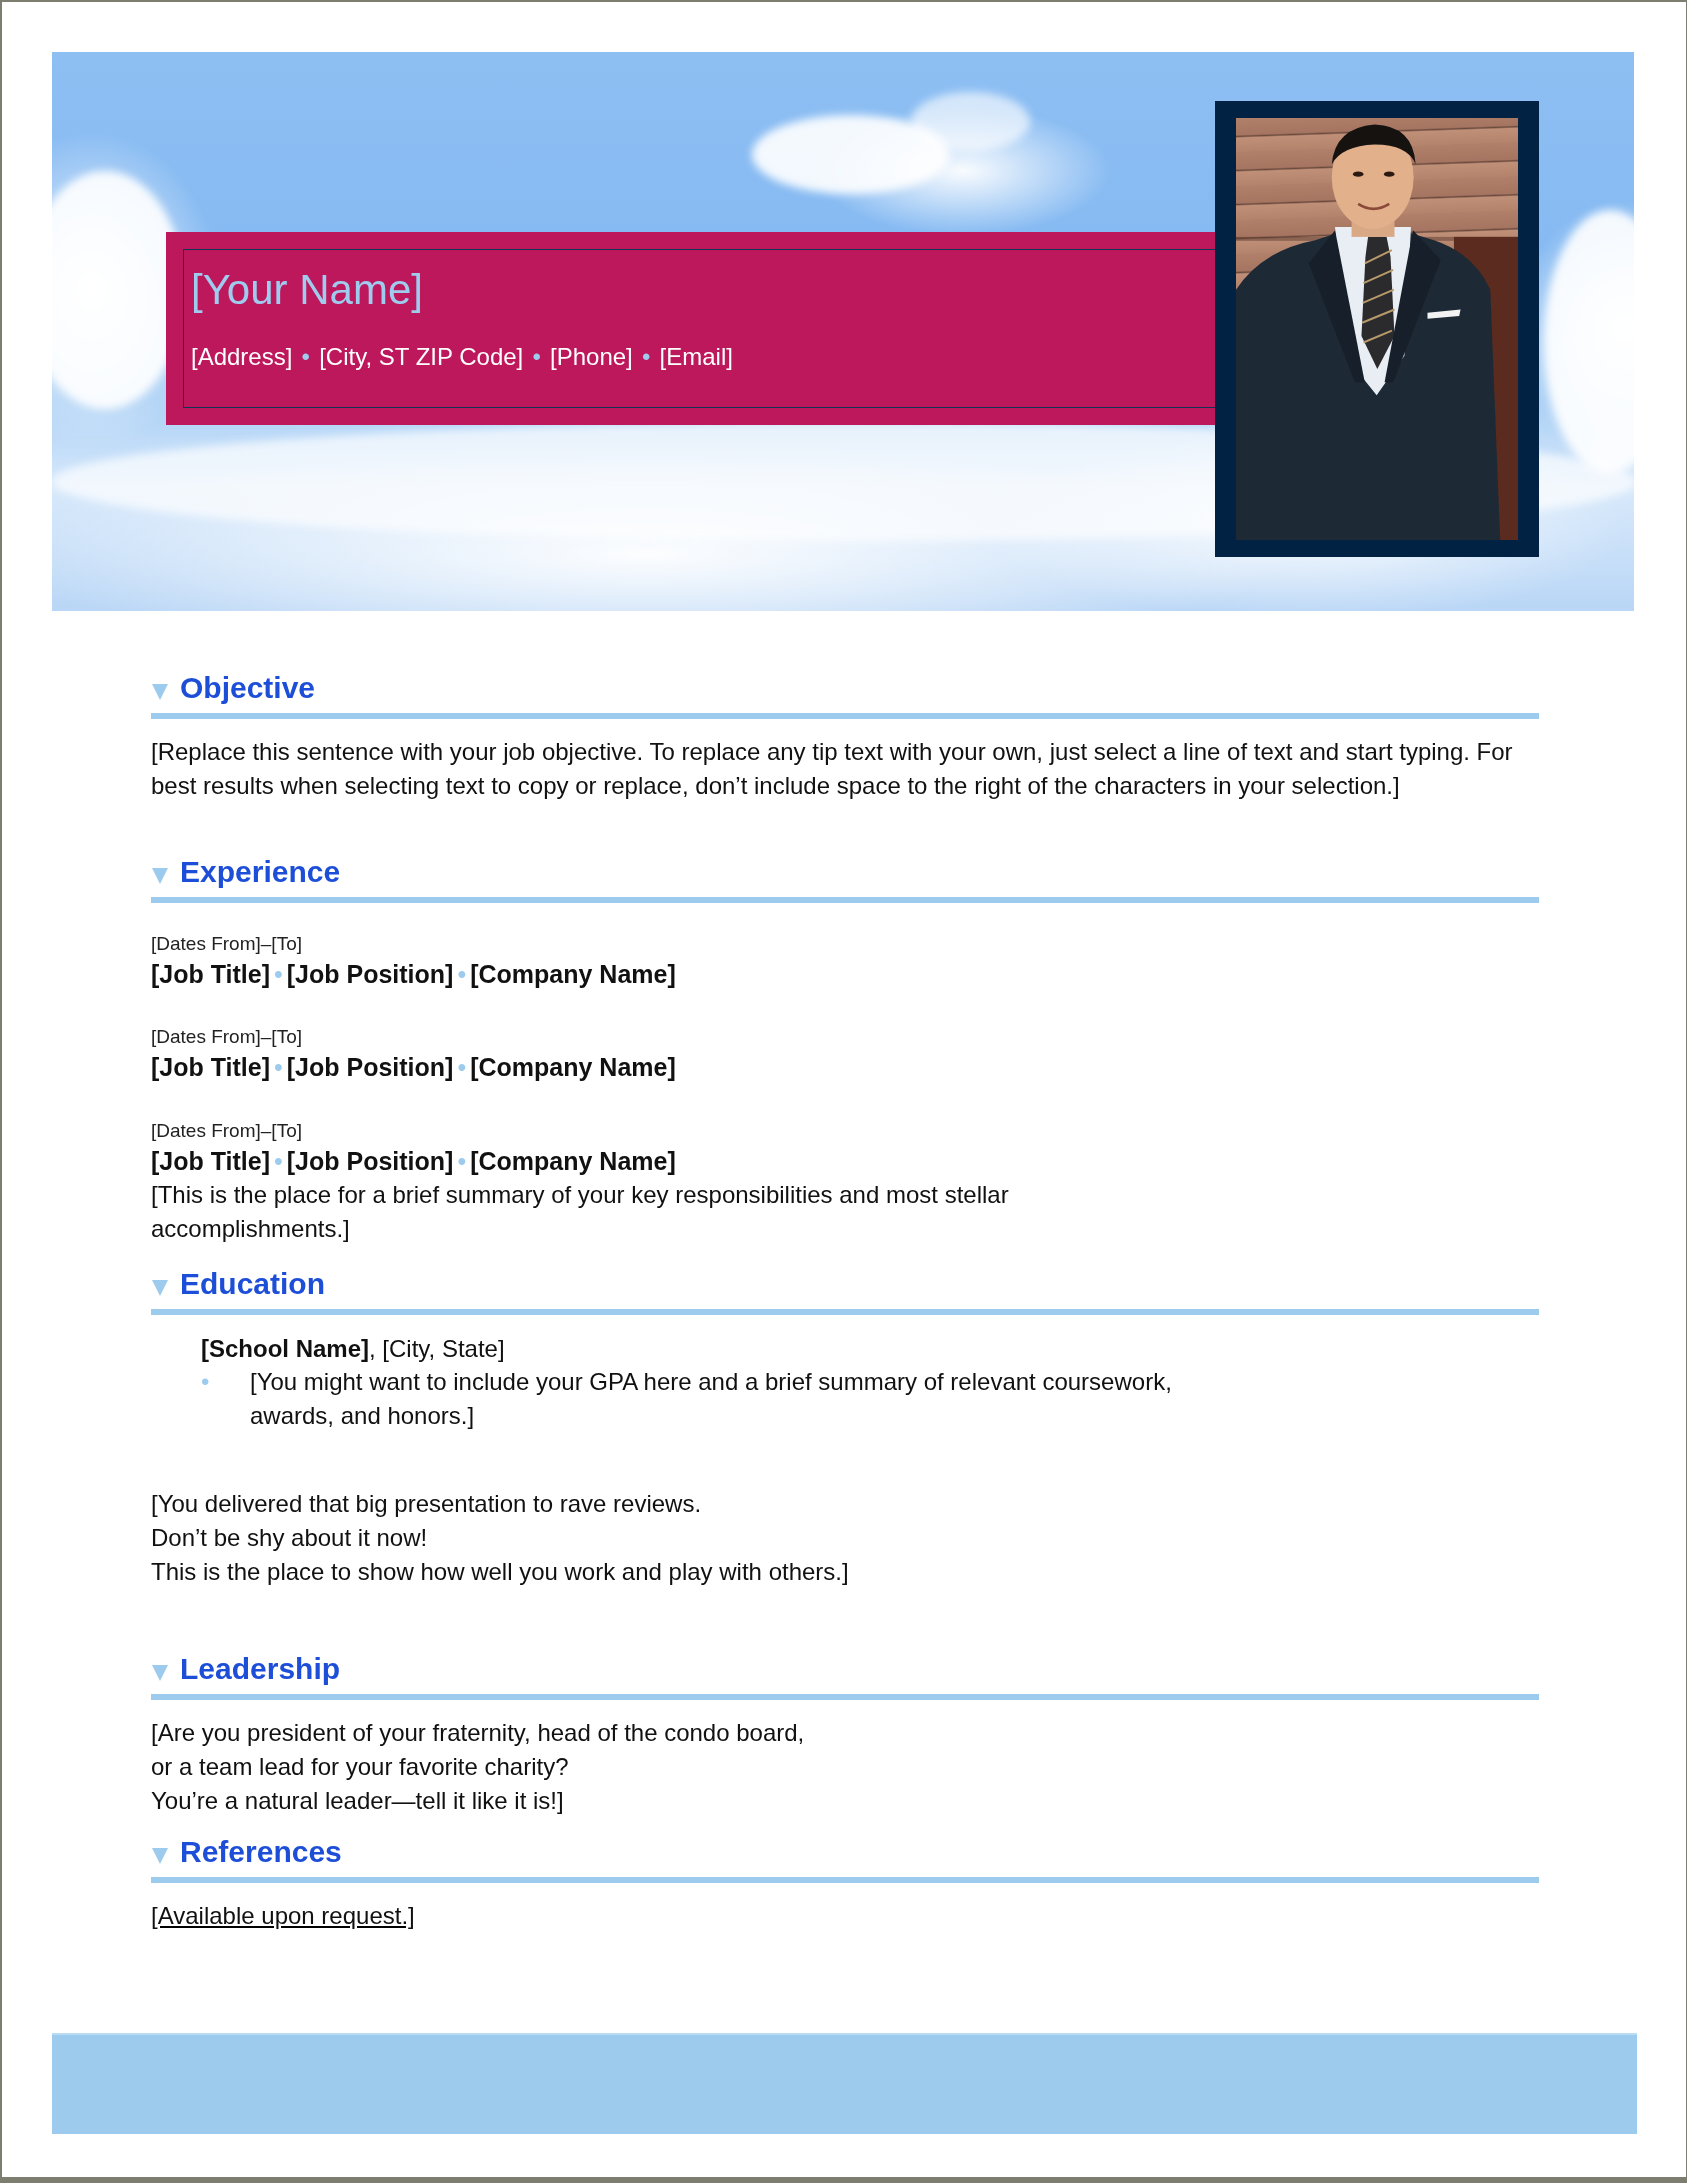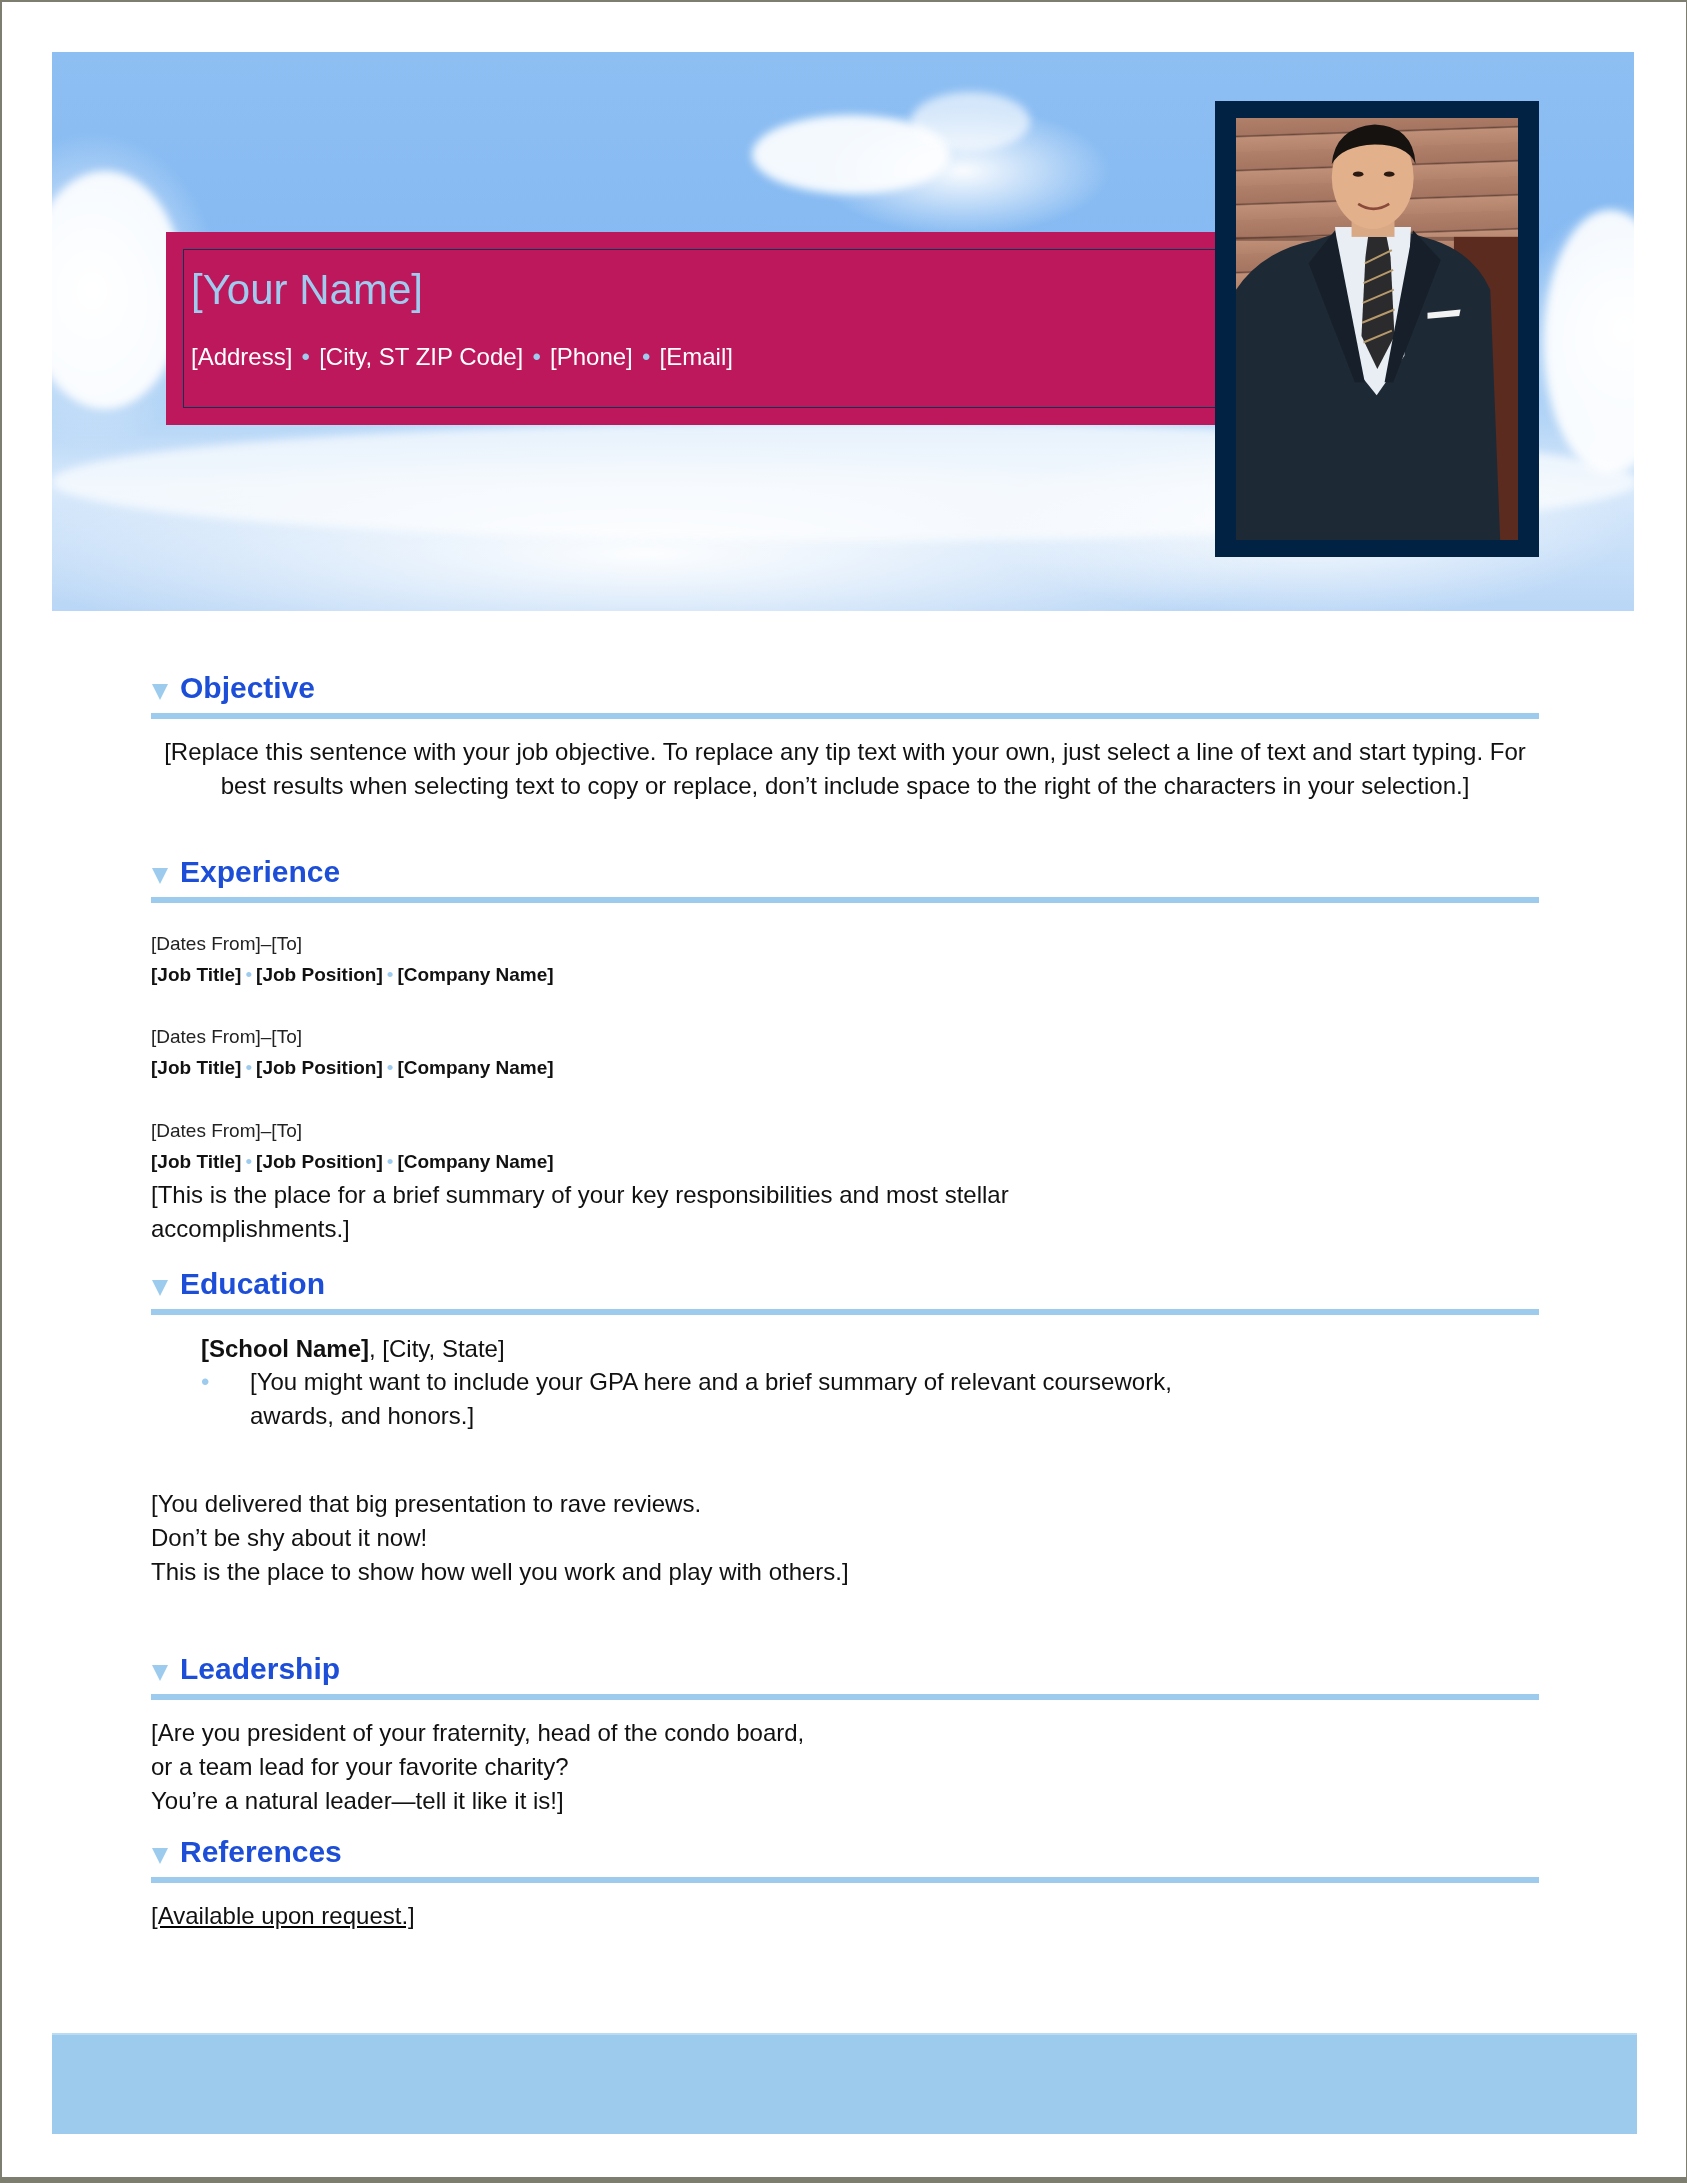--- a/index.html
+++ b/index.html
@@ -63,21 +63,21 @@
       border-left: 8.6px solid transparent; border-right: 8.6px solid transparent;
       border-top: 16px solid #9ccbee;
     }
     .sec-title {
       position: absolute; left: 29px; top: 4px;
       font-size: 30px; font-weight: bold; color: #1d4ed8;
     }
     .sec-rule { position: absolute; left: 0; top: 46px; width: 1388px; height: 6px; background: #9ccbee; }
     .body-text { font-size: 24px; line-height: 34px; color: #111; }
     .dates { font-size: 19px; color: #222; line-height: 28px; }
-    .jobline { font-size: 19px; font-weight: bold; line-height: 33px; color: #111; }
+    .jobline { font-size: 25px; font-weight: bold; line-height: 33px; color: #111; }
     .jobline .sep { color: #9ccbee; font-weight: normal; margin: 0 4px; }
     .footer-band {
       position: absolute; left: 52px; top: 2033px; width: 1585px; height: 99px; background: #9ccbee;
       border-top: 2px solid #b9dbf3;
     }
   </style>
 </head>
 <body>
 
 <div class="page-frame"></div>
@@ -128,21 +128,21 @@
     </svg>
   </div>
 </div>
 
 <div class="section" style="top:667px;">
   <div class="sec-head">
     <div class="sec-tri"></div>
     <div class="sec-title">Objective</div>
     <div class="sec-rule"></div>
   </div>
-  <div class="body-text" style="margin-top:22px; width:1388px;text-align:center;">[Replace this sentence with your job objective. To replace any tip text with your own, just select a line of text and start typing. For best results when selecting text to copy or replace, don’t include space to the right of the characters in your selection.]</div>
+  <div class="body-text" style="margin-top:22px; width:1388px;">[Replace this sentence with your job objective. To replace any tip text with your own, just select a line of text and start typing. For best results when selecting text to copy or replace, don’t include space to the right of the characters in your selection.]</div>
 </div>
 
 <div class="section" style="top:851px;">
   <div class="sec-head">
     <div class="sec-tri"></div>
     <div class="sec-title">Experience</div>
     <div class="sec-rule"></div>
   </div>
 
   <div style="position:absolute; top:79px;">

